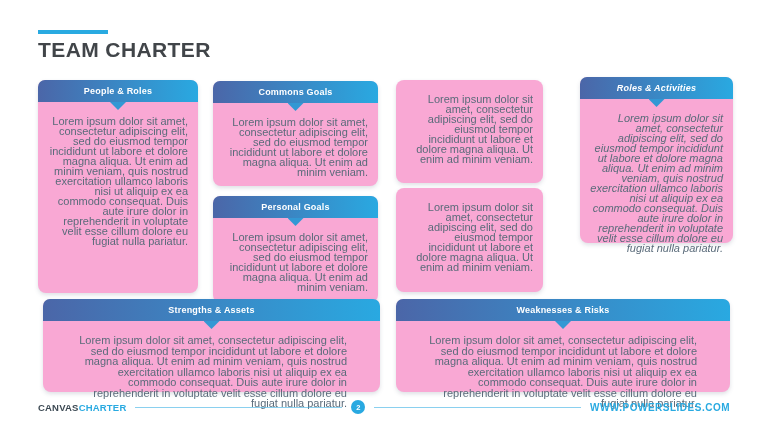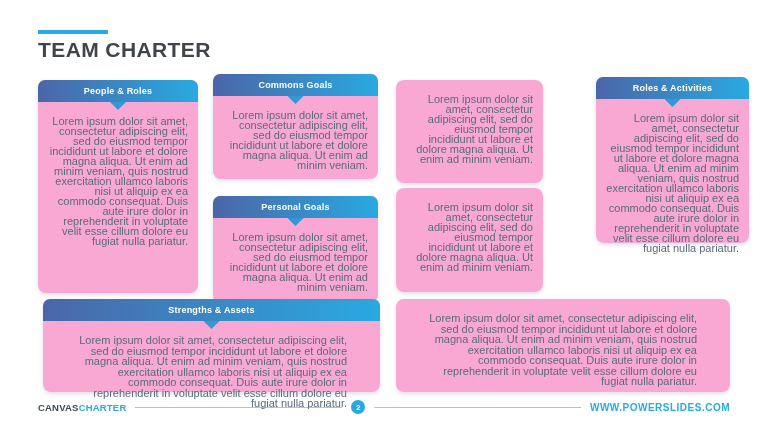--- a/index.html
+++ b/index.html
@@ -33,25 +33,25 @@
     position:absolute;left:50%;top:100%;transform:translateX(-50%);
     width:16px;height:8px;background:#3398d4;
     clip-path:polygon(0 0,100% 0,50% 100%);
   }
   .card-body{
     padding:14px 10px 8px;text-align:right;
     font-size:11px;line-height:10px;color:#5a6b7a;
   }
   .wide .card-body{padding:14px 33px 8px;line-height:10.5px;}
   #card-1{left:38px; top:80px; width:160px;height:213px;}
-  #card-2{left:213px;top:74px; width:165px;height:105px;}
+  #card-2{left:213px;top:81px; width:165px;height:105px;}
   #card-3{left:213px;top:196px;width:165px;height:107px;}
   #card-4{left:396px;top:80px; width:147px;height:103px;}
   #card-5{left:396px;top:188px;width:147px;height:104px;}
-  #card-6{left:596px;top:77px; width:153px;height:166px;}
+  #card-6{left:580px;top:77px; width:153px;height:166px;font-style:italic;}
   #card-7{left:43px; top:299px;width:337px;height:93px;}
   #card-8{left:396px;top:299px;width:334px;height:93px;}
   
   .footer{
     position:absolute;left:38px;right:38px;top:399px;height:16px;
     display:flex;align-items:center;gap:9px;
   }
   .logo{font-size:9.5px;font-weight:bold;color:#3d4a54;letter-spacing:.2px;white-space:nowrap;}
   .logo .accent{color:#29aae1;}
   .footer-line{flex:1;height:1px;background:#29aae1;opacity:.55;}
@@ -114,20 +114,24 @@
 
   <div class="card wide" id="card-7">
     <div class="card-header">
       <span class="label">Strengths &amp; Assets</span>
       <i class="notch"></i>
     </div>
     <div class="card-body">Lorem ipsum dolor sit amet, consectetur adipiscing elit, sed do eiusmod tempor incididunt ut labore et dolore magna aliqua. Ut enim ad minim veniam, quis nostrud exercitation ullamco laboris nisi ut aliquip ex ea commodo consequat. Duis aute irure dolor in reprehenderit in voluptate velit esse cillum dolore eu fugiat nulla pariatur.</div>
   </div>
 
   <div class="card wide" id="card-8">
+    <div class="card-header">
+      <span class="label">Weaknesses &amp; Risks</span>
+      <i class="notch"></i>
+    </div>
     <div class="card-body">Lorem ipsum dolor sit amet, consectetur adipiscing elit, sed do eiusmod tempor incididunt ut labore et dolore magna aliqua. Ut enim ad minim veniam, quis nostrud exercitation ullamco laboris nisi ut aliquip ex ea commodo consequat. Duis aute irure dolor in reprehenderit in voluptate velit esse cillum dolore eu fugiat nulla pariatur.</div>
   </div>
 
   <div class="footer">
     <span class="logo">
       <span>CANVAS</span><span class="accent">CHARTER</span>
     </span>
     <span class="footer-line"></span>
     <span class="page-circle">
       <span>2</span>

